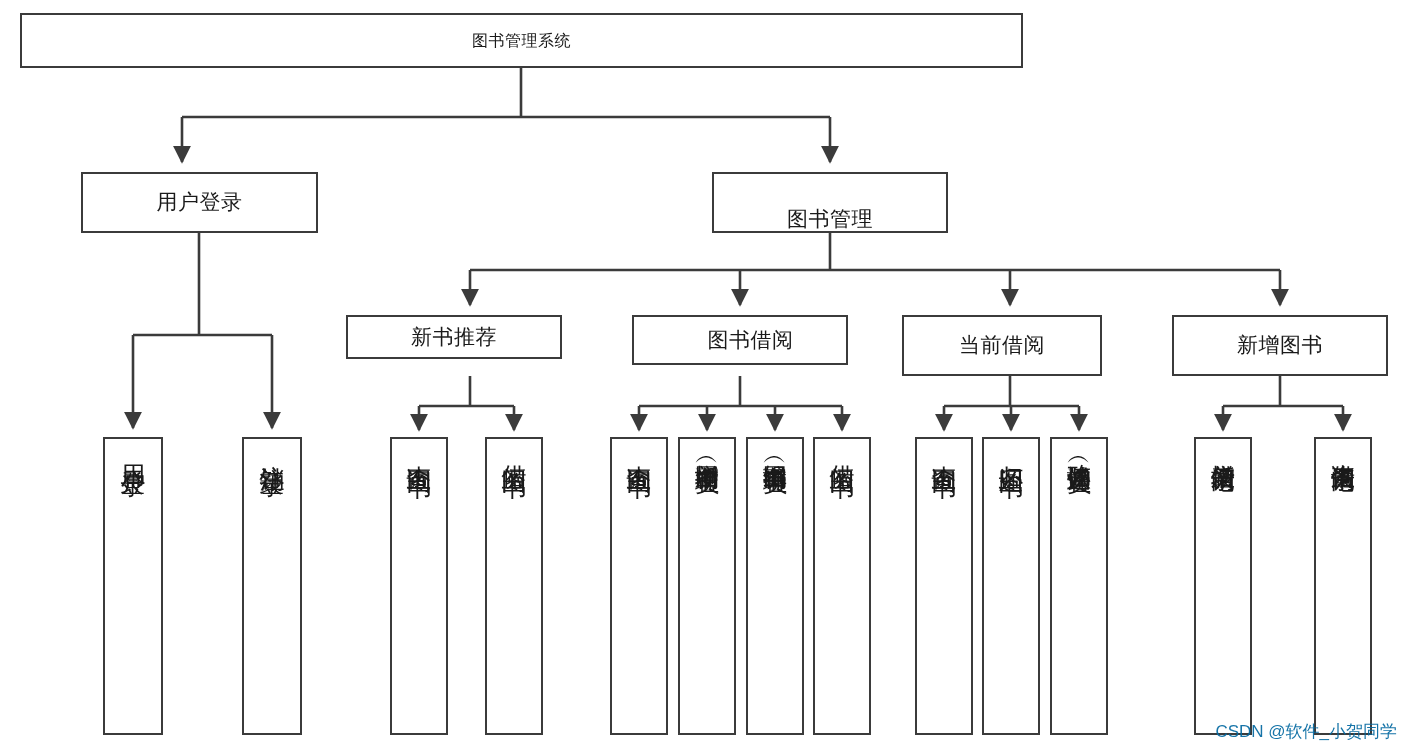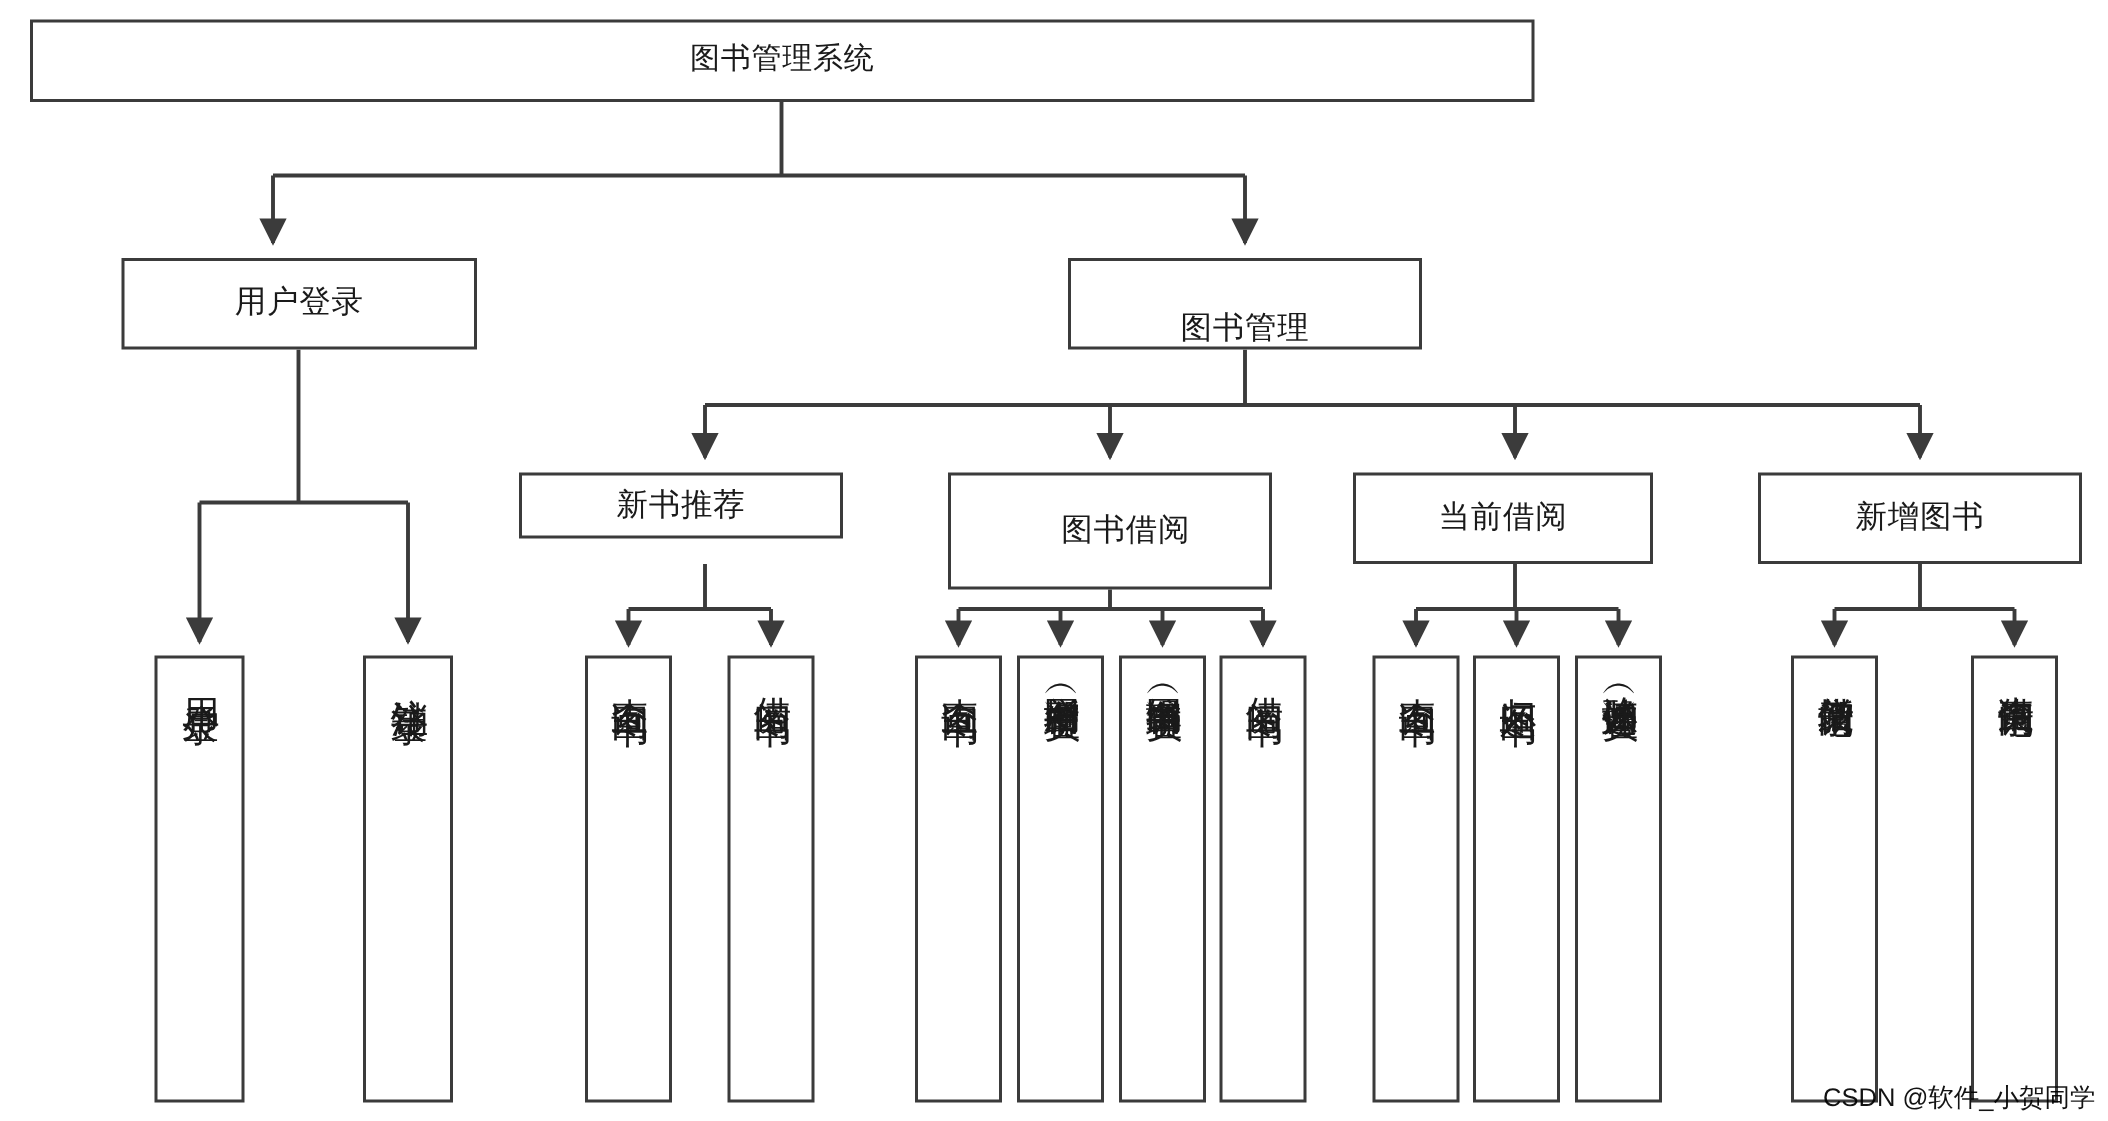--- a/index.html
+++ b/index.html
@@ -40,22 +40,21 @@
     font-family: "Liberation Sans", "DejaVu Sans", sans-serif;
     line-height: 1.08;
     text-align: center;
     white-space: nowrap;
   }
   .node-horizontal .node-label {
     font-size: 21px;
     letter-spacing: 0.5px;
   }
   .node-root .node-label {
-    font-size: 20px;
-    font-family: Liberation Mono, monospace;
+    font-size: 16px;
   }
   .node-vertical {
     align-items: flex-start;
     padding-top: 6px;
   }
   .node-vertical .node-label {
     writing-mode: vertical-rl;
     text-orientation: upright;
     font-size: 25px;
     letter-spacing: 3px;
@@ -64,21 +63,21 @@
   .node-vertical.tall-text .node-label {
     font-size: 24px;
     letter-spacing: 1px;
   }
   #watermark {
     position: absolute;
     right: 8px;
     bottom: 4px;
     font-family: "Liberation Sans", "DejaVu Sans", sans-serif;
     font-size: 17px;
-    color: #000000;
+    color: #0369a1;
     opacity: 0.92;
     white-space: nowrap;
     pointer-events: none;
   }
 </style>
 </head>
 <body>
 
 <div id="diagram-root">
 
@@ -141,21 +140,21 @@
   </div>
 
   <div class="node-box node-horizontal" style="left:712px; top:172px; width:236px; height:61px;align-items:flex-end;">
     <span class="node-label">图书管理</span>
   </div>
 
   <div class="node-box node-horizontal" style="left:346px; top:315px; width:216px; height:44px;">
     <span class="node-label">新书推荐</span>
   </div>
 
-  <div class="node-box node-horizontal" style="left:632px; top:315px; width:216px; height:78px;padding-left:21px;">
+  <div class="node-box node-horizontal" style="left:632px; top:315px; width:216px; height:50px;padding-left:21px;">
     <span class="node-label">图书借阅</span>
   </div>
 
   <div class="node-box node-horizontal" style="left:902px; top:315px; width:200px; height:61px;">
     <span class="node-label">当前借阅</span>
   </div>
 
   <div class="node-box node-horizontal" style="left:1172px; top:315px; width:216px; height:61px;">
     <span class="node-label">新增图书</span>
   </div>

